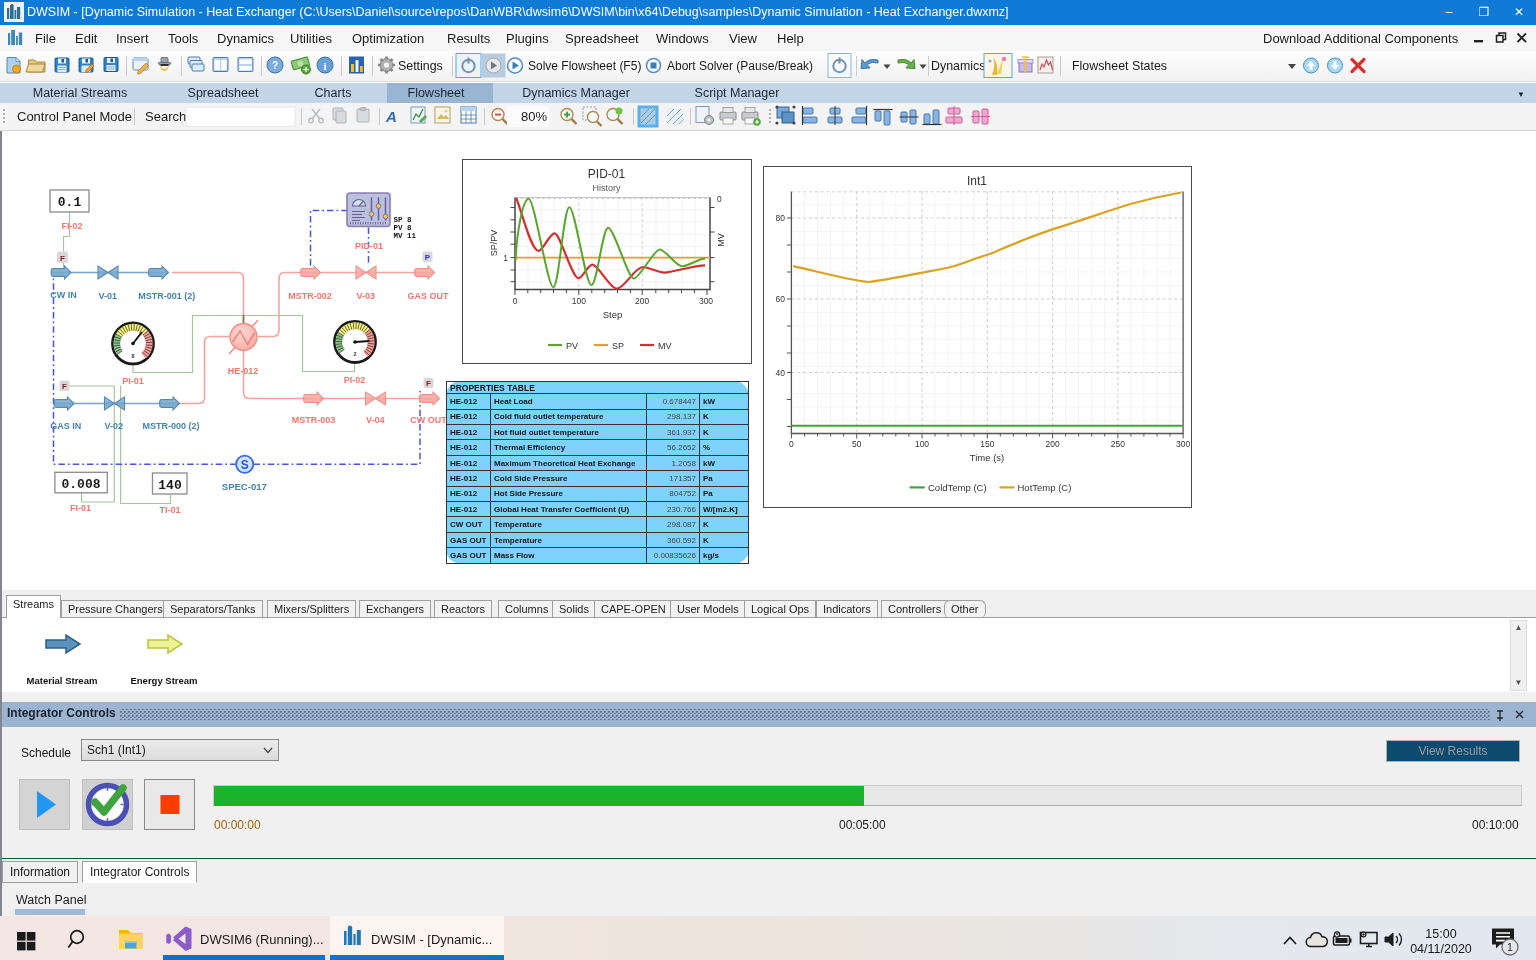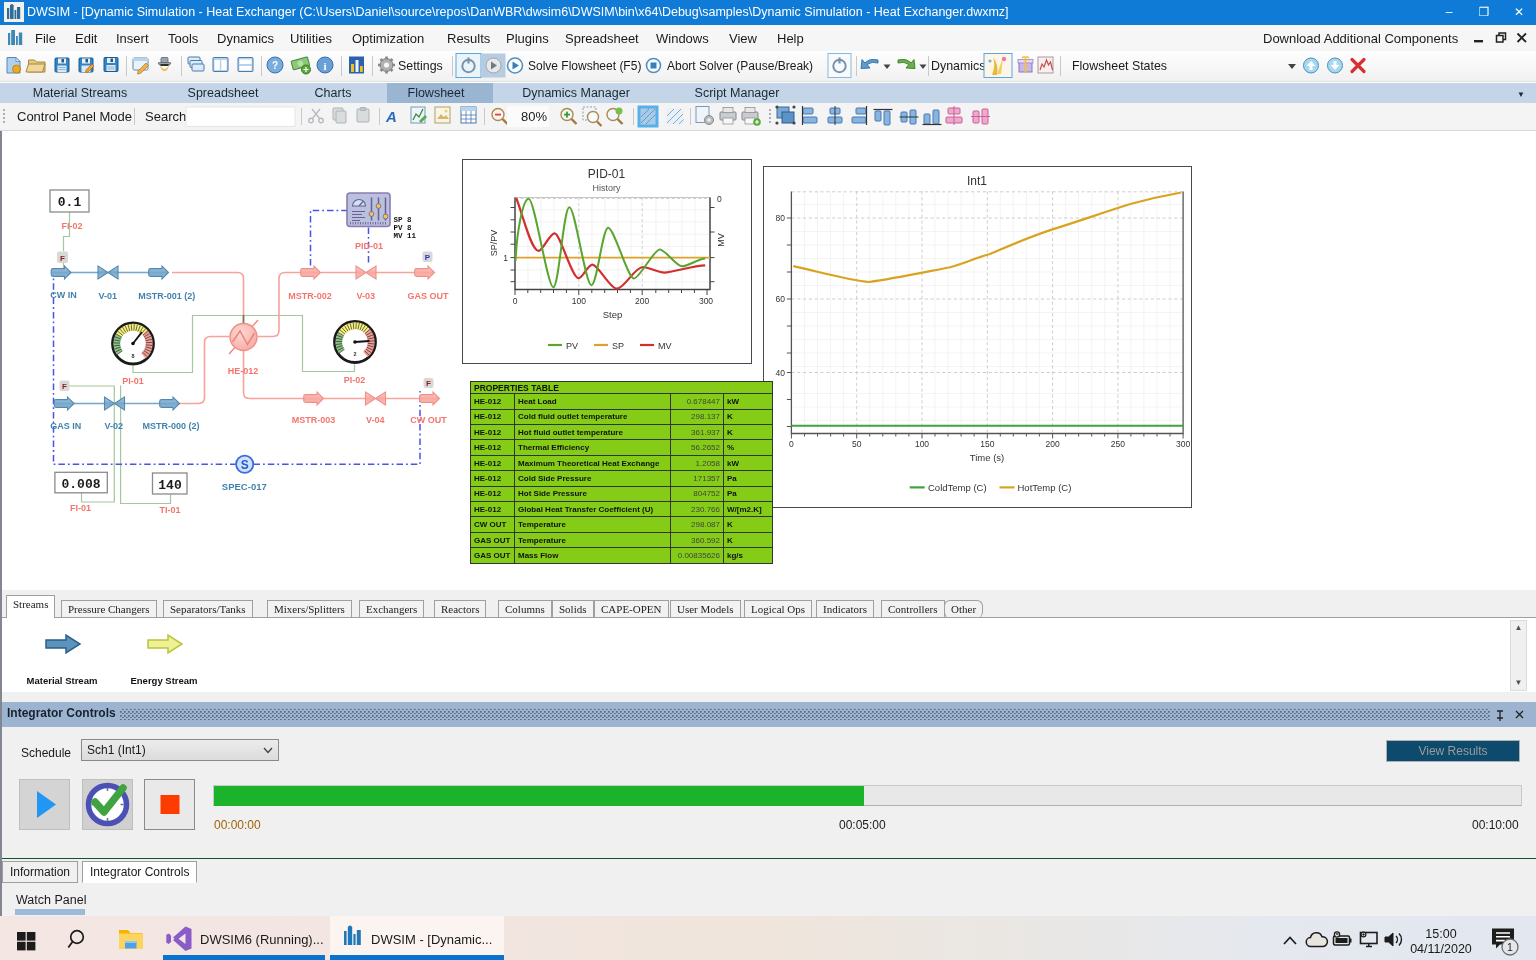--- a/index.html
+++ b/index.html
@@ -9,27 +9,27 @@
 #titlebar { left:0; top:0; width:1536px; height:25px; background:#0f7bd7; color:#fff; }
 #titlebar .ttext { position:absolute; left:27px; top:5px; font-size:12.5px; white-space:nowrap; }
 .winbtn { position:absolute; top:0; width:30px; height:24px; color:#fff; font-size:12px; text-align:center; line-height:24px; }
 #menubar { left:0; top:25px; width:1536px; height:26px; background:#f6f6f6; font-size:13px; color:#1a1a1a; }
 #menubar span.mi { position:absolute; top:6px; }
 #toolbar1 { left:0; top:51px; width:1536px; height:31px; background:linear-gradient(#fefefe,#f1f1f1); border-bottom:1px solid #e0e0e0; }
 #doctabs { left:0; top:83px; width:1536px; height:20px; background:#c5d5e8; font-size:12.5px; color:#1b2635; }
 #doctabs span { position:absolute; top:3px; transform:translateX(-50%); white-space:nowrap; }
 #toolbar2 { left:0; top:103px; width:1536px; height:28px; background:#f4f4f4; border-bottom:1px solid #d8d8d8; }
 #flowsheet { left:0; top:131px; width:1536px; height:459px; background:#fff; border-left:2px solid #828790; }
-#ptable { left:468px; top:250px; width:302px; border-collapse:collapse; table-layout:fixed; font-size:8px; color:#111; background:#84cc16; }
+#ptable { left:444px; top:250px; width:302px; border-collapse:collapse; table-layout:fixed; font-size:8px; color:#111; background:#7dd3fc;border-radius:15px; }
 #ptable td { border:1px solid #333; padding:0 3px; height:15.4px; overflow:hidden; white-space:nowrap; }
 #ptable .hd { height:12.3px; }
 #ptable .b { font-weight:bold; }
 #ptable .num { text-align:right; color:#444; }
 #palstrip { left:0; top:590px; width:1536px; height:110px; background:#f0f0f0; border-left:2px solid #828790; }
-.paltab { position:absolute; top:10px; height:18px; line-height:16px; font-size:11px; color:#222; background:#f2f2f2; border:1px solid #9f9f9f; border-bottom:none; padding:0 6px;font-family:Liberation Serif, serif; }
+.paltab { position:absolute; top:10px; height:18px; line-height:16px; font-size:11px; color:#222; background:#f2f2f2; border:1px solid #9f9f9f; border-bottom:none; padding:0 6px; }
 .paltab.on { background:#fff; top:5px; height:23px; z-index:2; }
 #palbody { position:absolute; left:0; top:27px; width:1534px; height:75px; background:#fff; border-top:1px solid #9f9f9f; }
 #intpanel { left:0; top:700px; width:1536px; height:158px; background:#f0f0f0; }
 #inthdr { position:absolute; left:0; top:2px; width:1536px; height:25px; background:#9db4d0; }
 #intbody { position:absolute; left:0; top:27px; width:1536px; height:131px; background:#f0f0f0; }
 #bottabs { left:0; top:858px; width:1536px; height:58px; background:#f0f0f0; border-top:1px solid #14532d; }
 .btab { position:absolute; top:2px; height:22px; line-height:21px; font-size:12px; color:#1a1a1a; border:1px solid #9f9f9f; padding:0 7px; background:#f0f0f0; }
 .btab.on { background:#fff; border-bottom:1px solid #fff; }
 #taskbar { left:0; top:916px; width:1536px; height:44px; background:linear-gradient(90deg,#f4e6e3 0%,#f3e5e1 25%,#efe5dc 50%,#eae7e3 65%,#e5e8ee 82%,#e2e7f0 100%); }
 </style>

